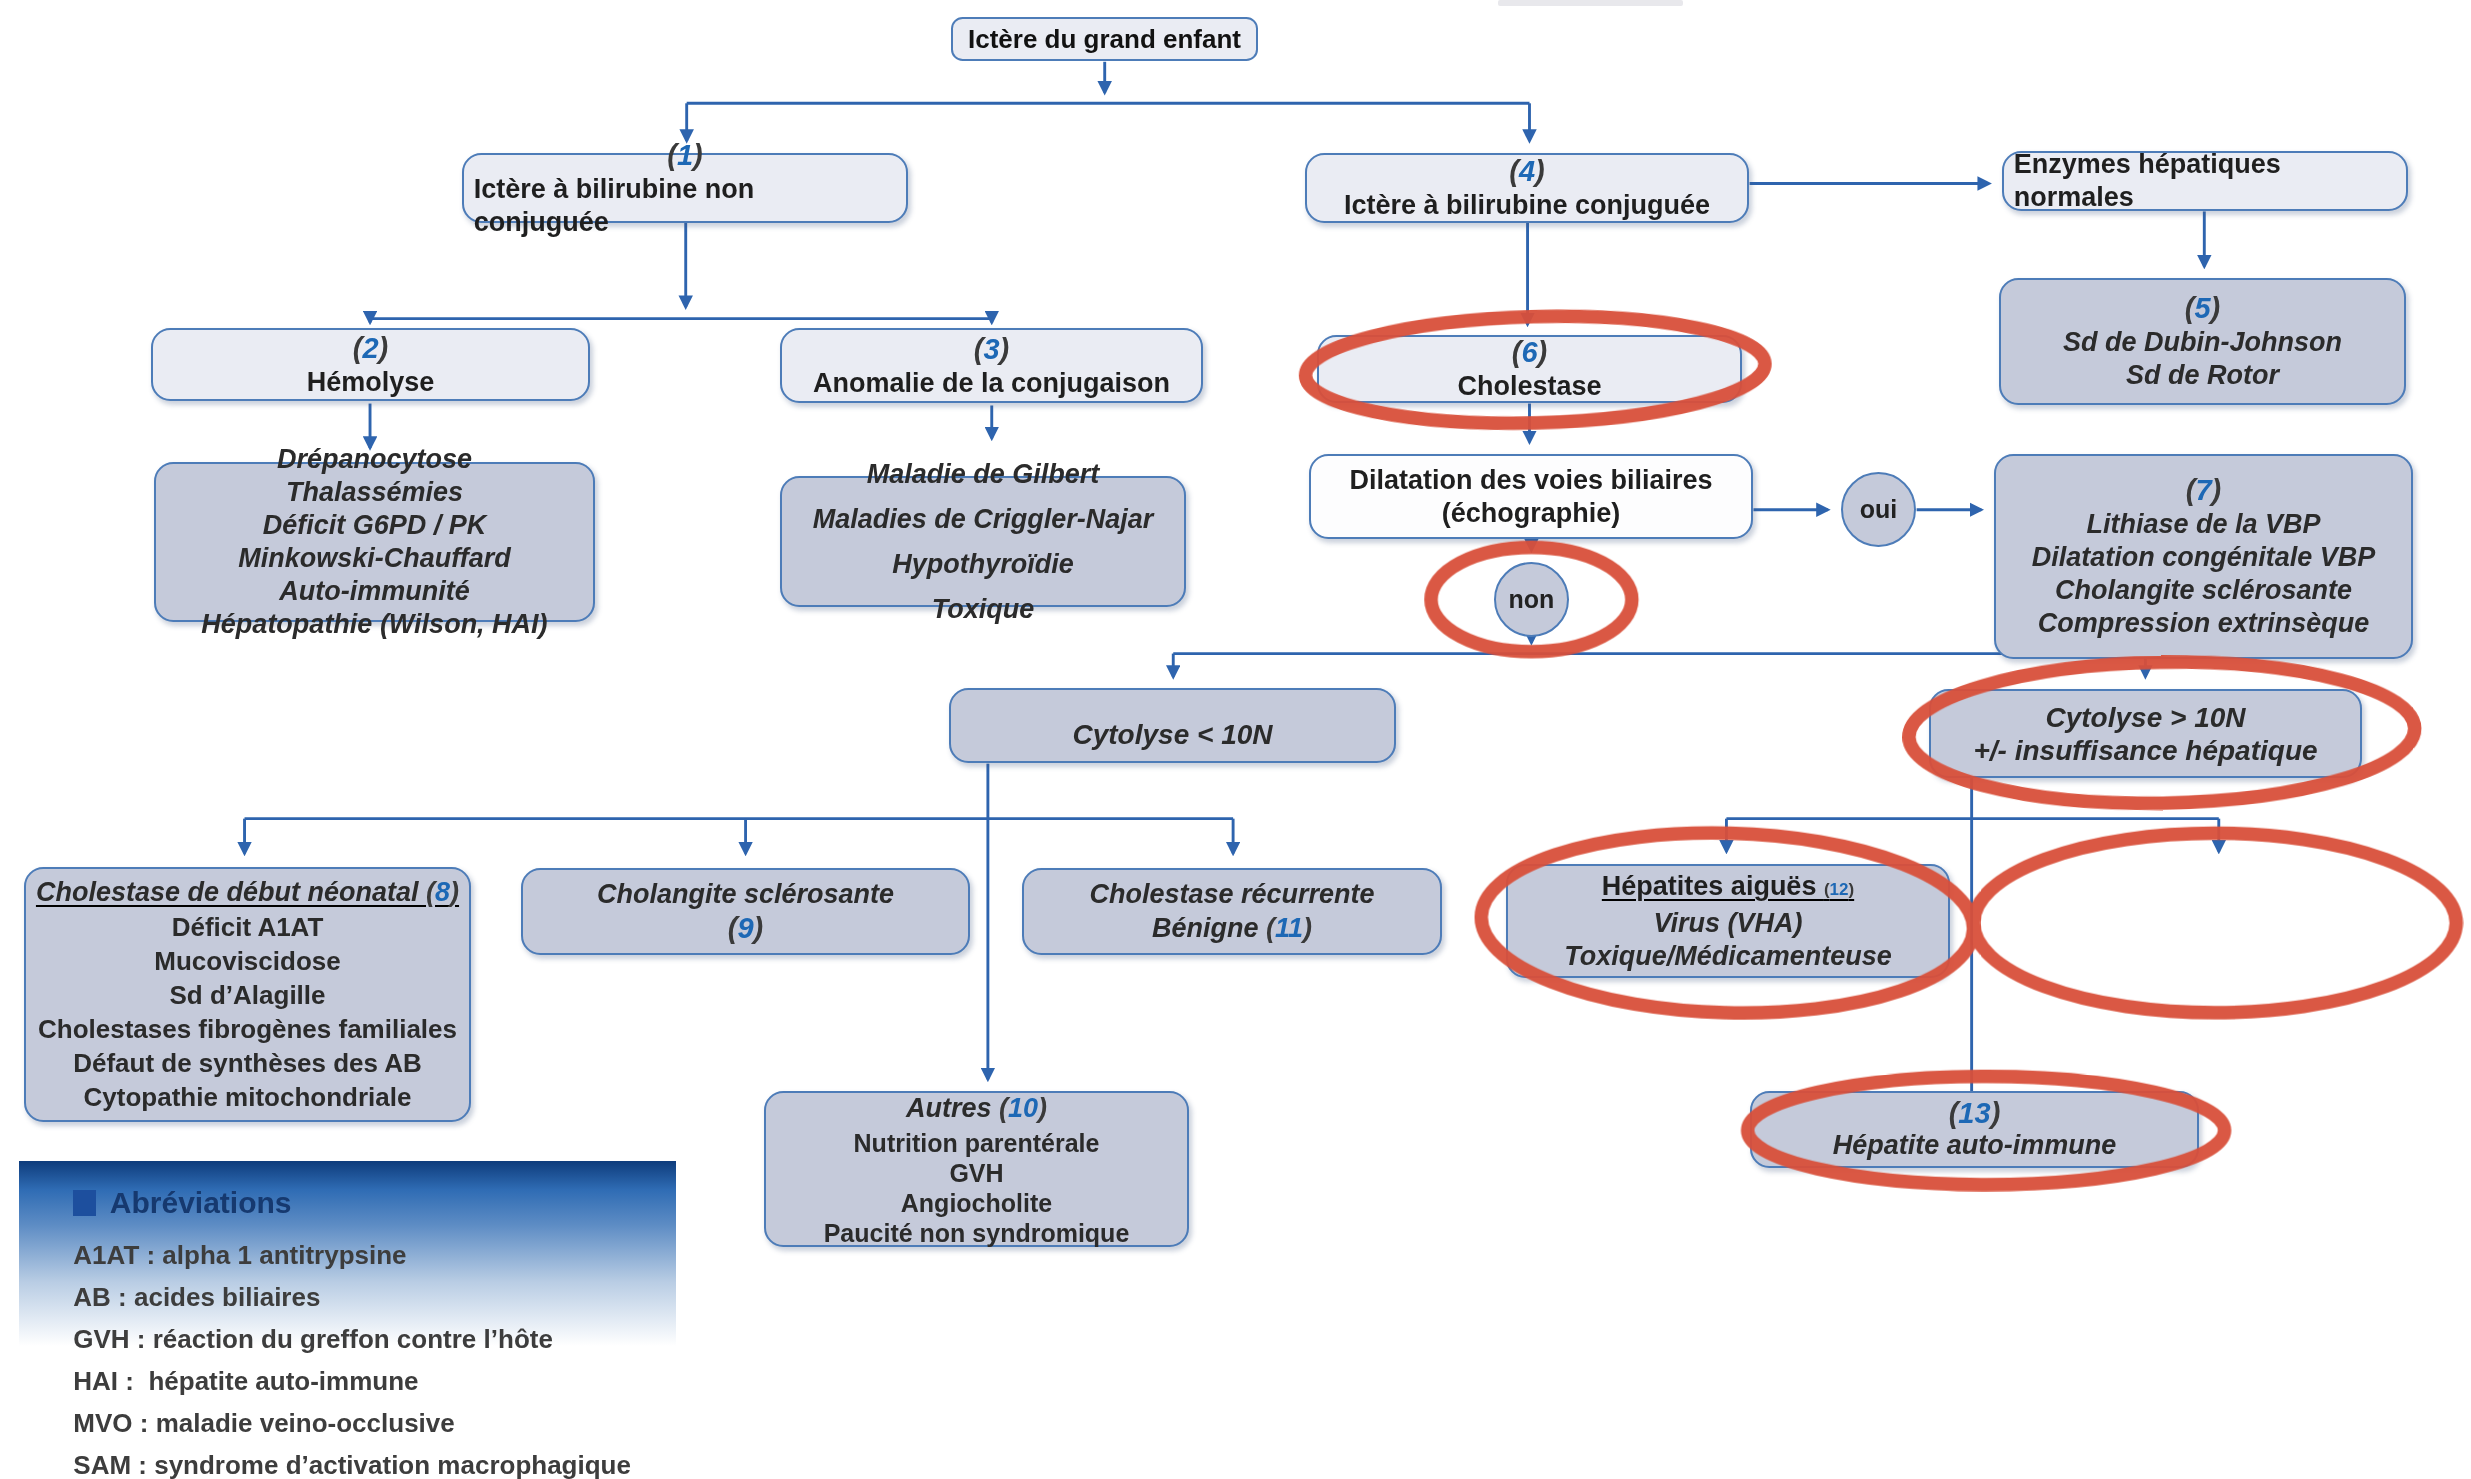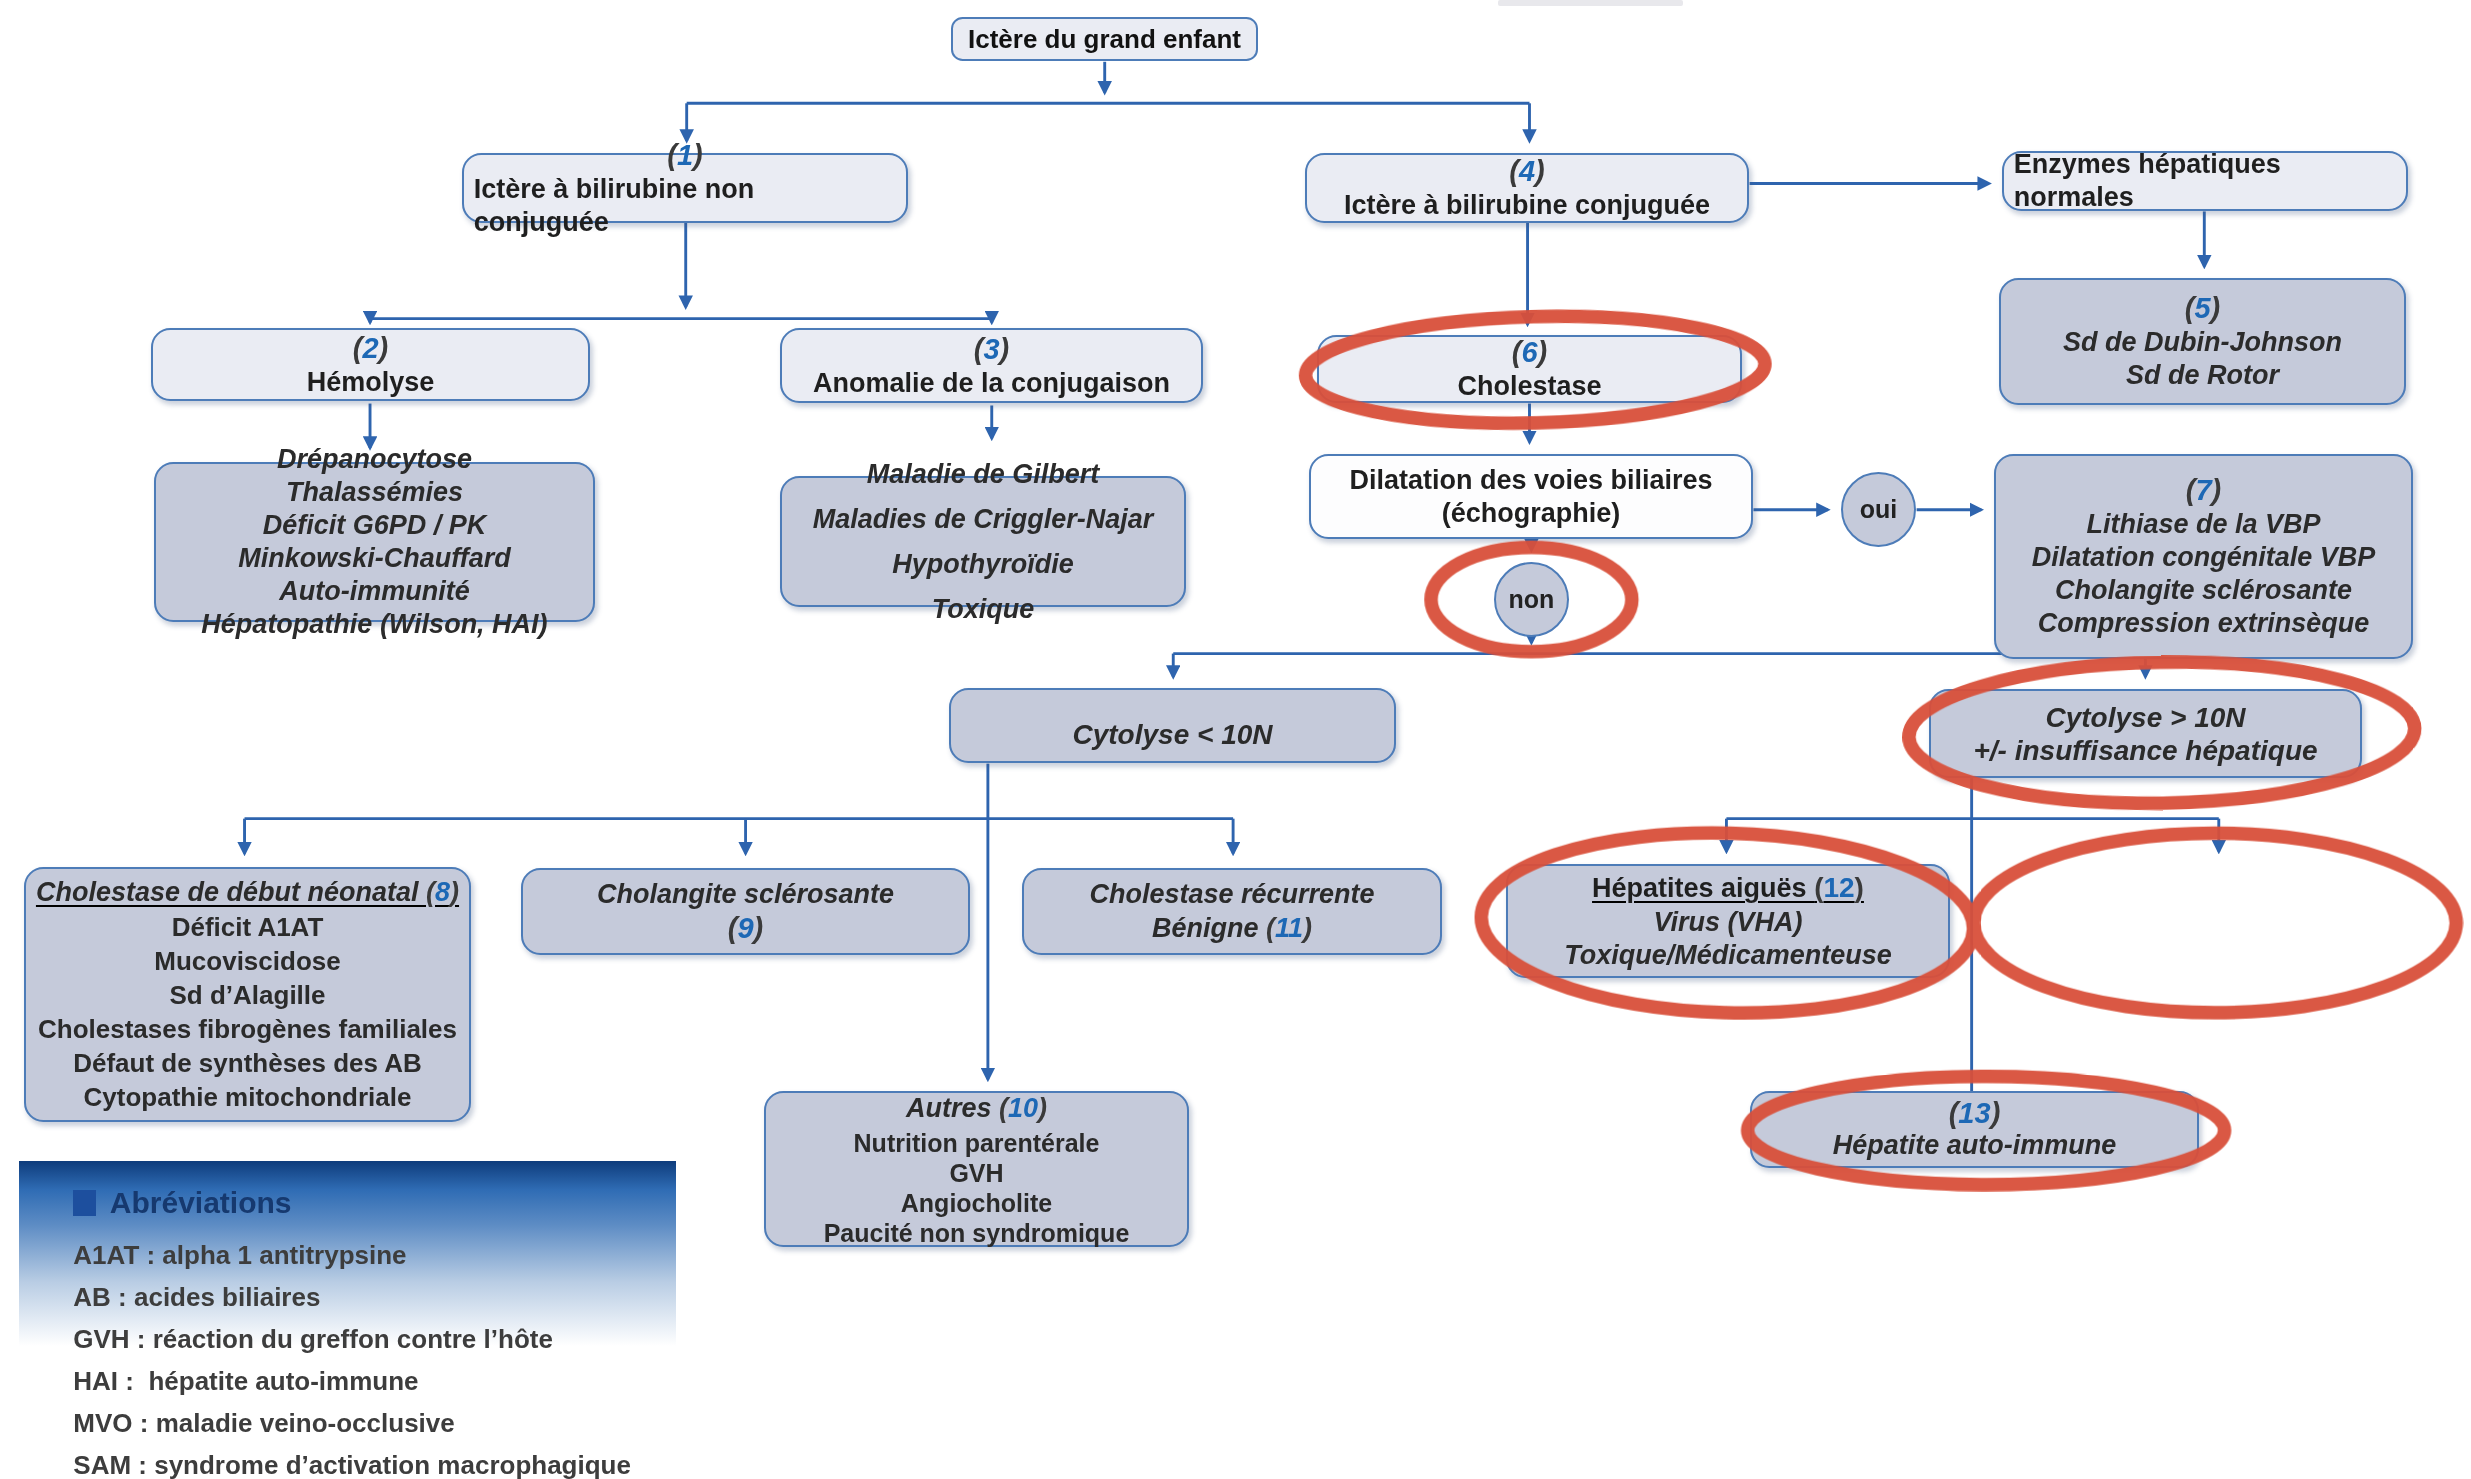--- a/index.html
+++ b/index.html
@@ -183,21 +183,21 @@
     <div class="it">Cholangite sclérosante</div>
     <div class="numline"><span class="paren">(</span><span class="num">9</span><span class="paren">)</span></div>
   </div>
 
   <div class="box dark" style="left:1022px;top:868px;width:420px;height:87px;">
     <div class="it">Cholestase récurrente</div>
     <div><span class="it">Bénigne </span><span class="numline" style="font-size:27px;"><span class="paren">(</span><span class="num">11</span><span class="paren">)</span></span></div>
   </div>
 
   <div class="box dark" style="left:1506px;top:864px;width:444px;height:114px;">
-    <div class="u" style="font-size:27px;line-height:35px;"><span class="label">Hépatites aiguës </span><span class="numline" style="font-size:28px;font-style:normal;"><span class="paren">(</span><span class="num">12</span><span class="paren">)</span></span></div>
+    <div class="u" style="font-size:27px;line-height:35px;"><span class="label">Hépatites aiguës </span><span class="numline" style="font-size:17px;font-style:normal;"><span class="paren">(</span><span class="num">12</span><span class="paren">)</span></span></div>
     <div class="it">Virus (VHA)</div>
     <div class="it">Toxique/Médicamenteuse</div>
   </div>
 
 
   <div class="box dark" style="left:764px;top:1091px;width:425px;height:156px;">
     <div style="line-height:32px;"><span class="it">Autres </span><span class="numline" style="font-size:27px;"><span class="paren">(</span><span class="num">10</span><span class="paren">)</span></span></div>
     <div class="rg sm">Nutrition parentérale</div>
     <div class="rg sm">GVH</div>
     <div class="rg sm">Angiocholite</div>

